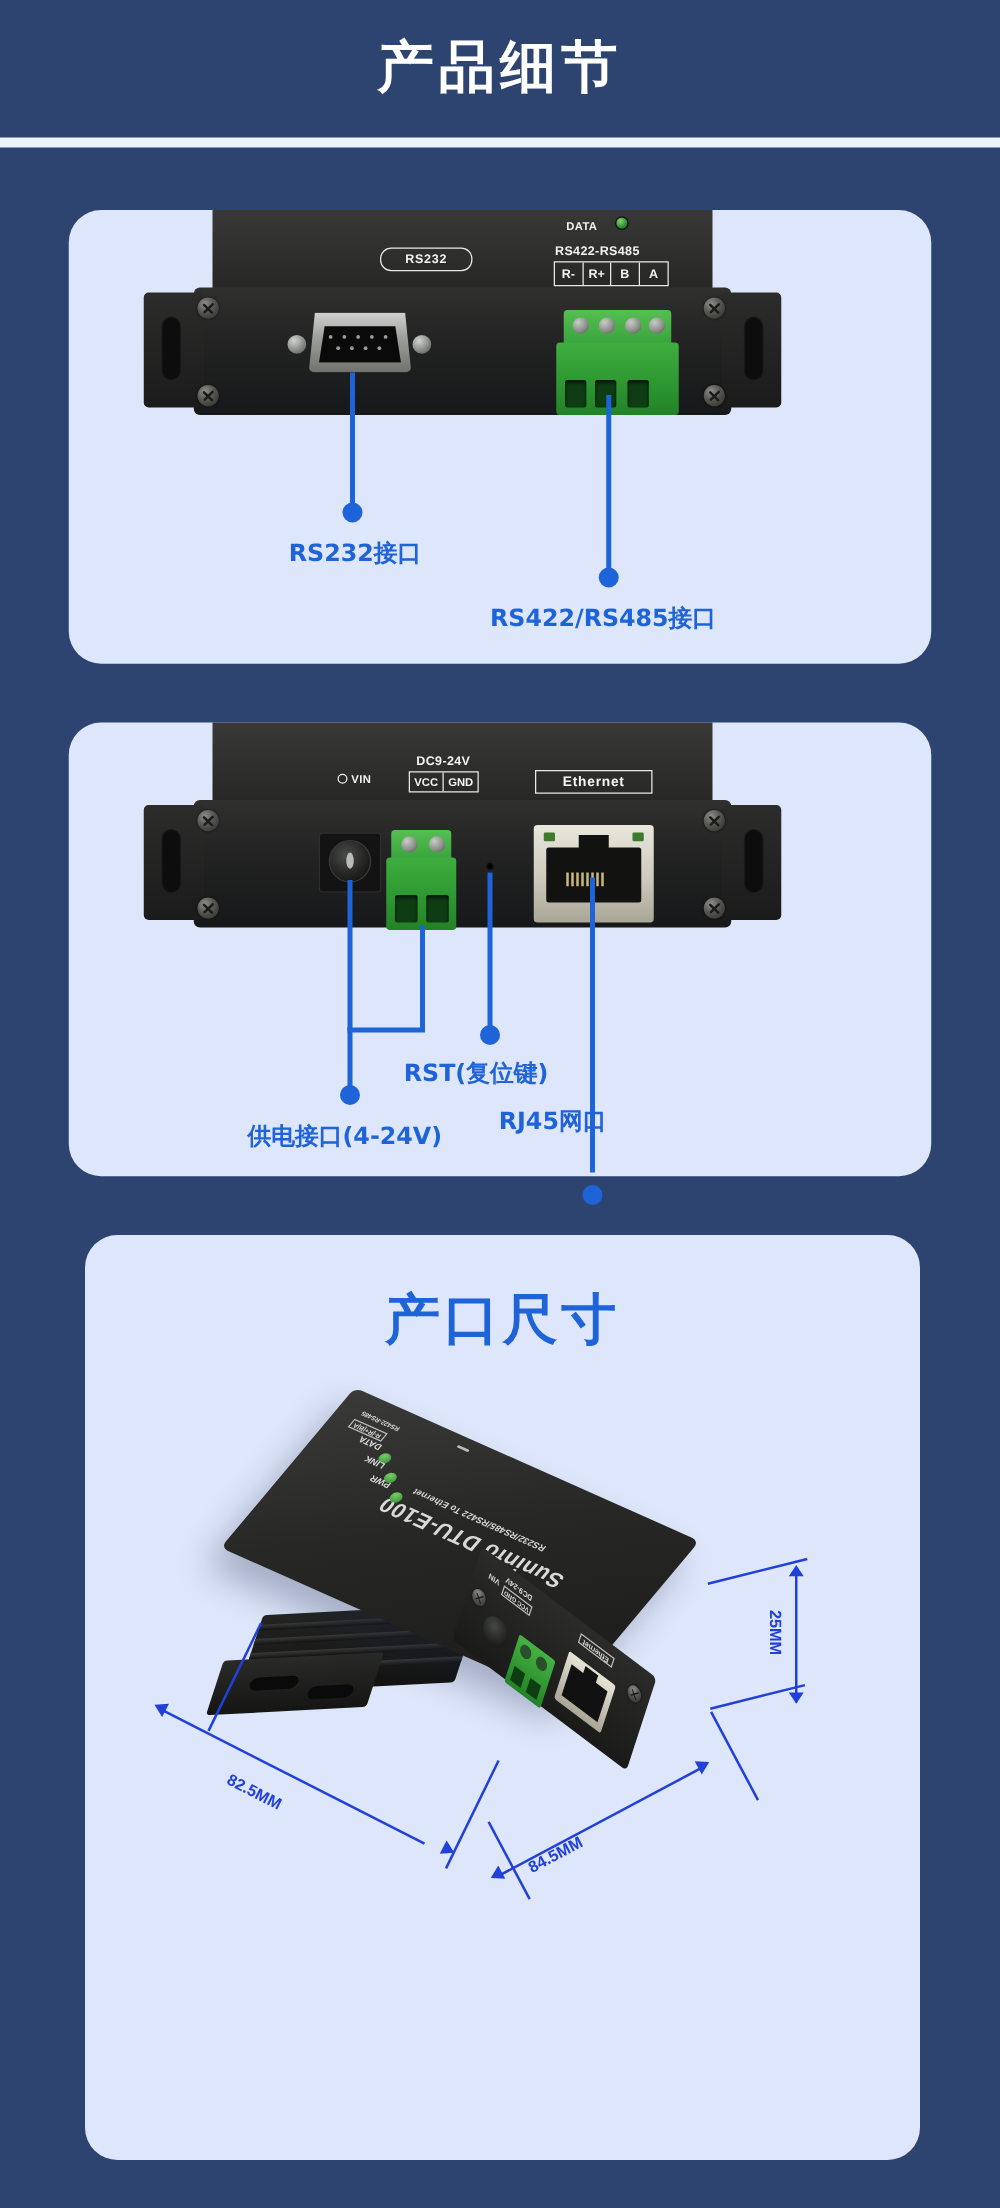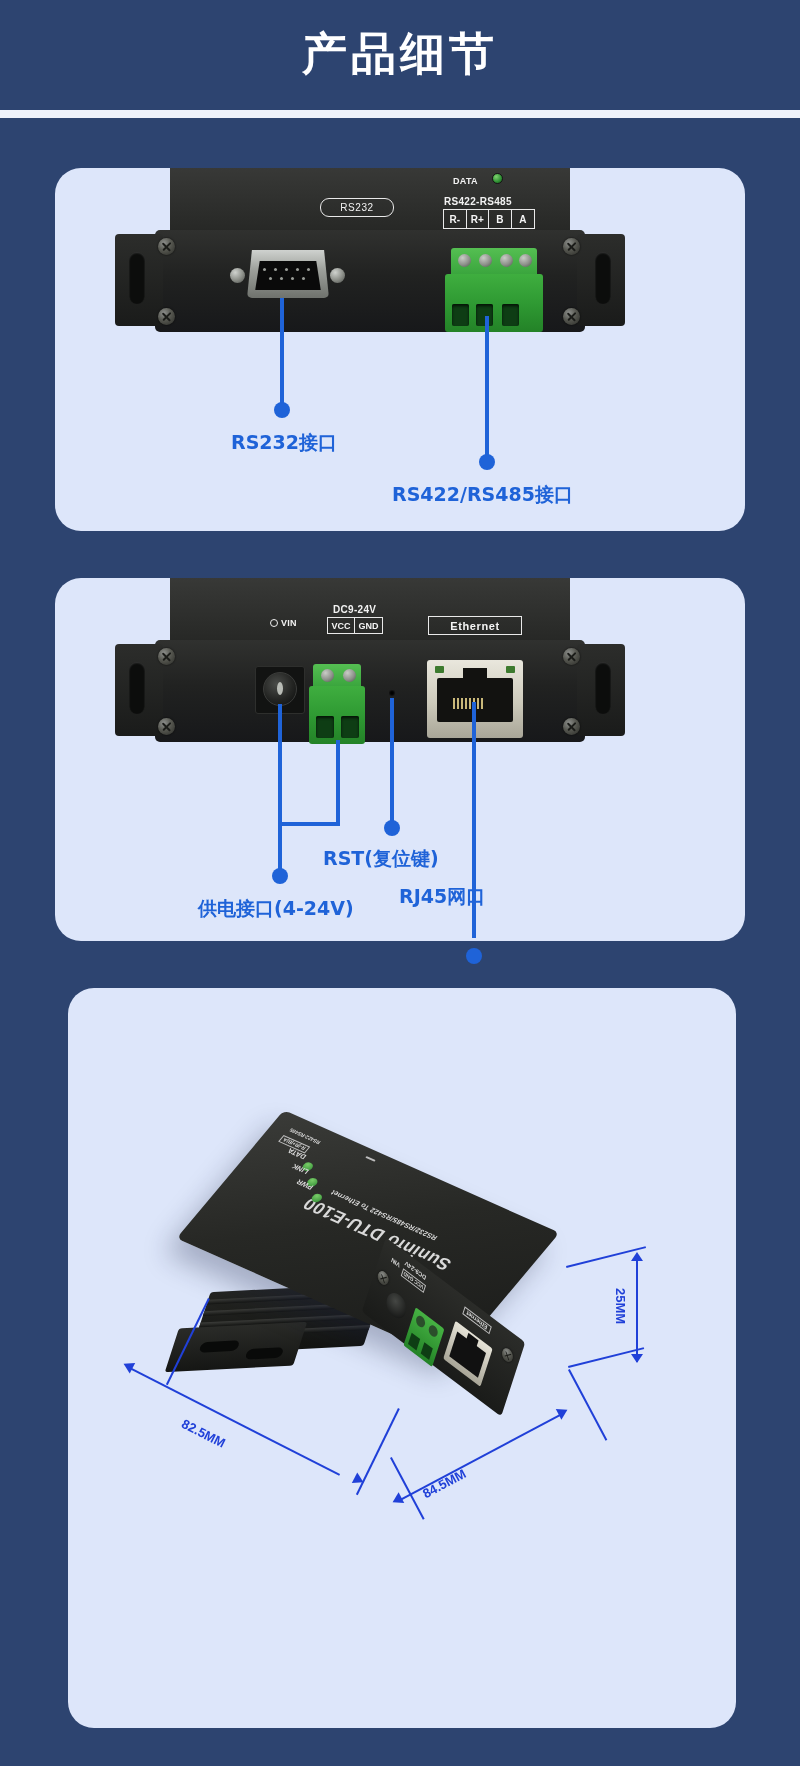--- a/index.html
+++ b/index.html
@@ -103,27 +103,26 @@
     letter-spacing: .3px;
     font-family: "Liberation Sans", sans-serif;
     white-space: nowrap;
   }
   .silk-box {
     position: absolute;
     border: 1.4px solid #e9e9e9;
     border-radius: 9px;
     color: #f2f2f2;
     font-size: 10px;
-    font-weight: normal;
+    font-weight: bold;
     display: flex;
     align-items: center;
     justify-content: center;
     letter-spacing: .6px;
     white-space: nowrap;
-    margin-left: 16px;
   }
   .silk-rect {
     position: absolute;
     border: 1.3px solid #e9e9e9;
     color: #f4f4f4;
     font-size: 10px;
     font-weight: bold;
     display: flex;
     align-items: center;
     justify-content: center;
@@ -495,20 +494,21 @@
       <div class="lead-dot" style="left:329px; top:242px;"></div>
       <div class="callout-label" style="left:268px; top:268px;">RST(复位键)</div>
 
       <div class="lead-v" style="left:417px; top:124px; height:236px;"></div>
     </div>
   </div>
 
   <div class="lead-dot" style="position:absolute; left:466px; top:948px;"></div>
 
   <div class="panel panel-3">
+    <div class="p3-title">产口尺寸</div>
 
     <div class="stage">
 
       <div class="iso-wrap">
 
         <div class="iso-side">
           <div class="iso-fin" style="top:8px;"></div>
           <div class="iso-fin" style="top:20px;"></div>
           <div class="iso-fin" style="top:32px;"></div>
           <div class="iso-fin" style="top:44px;"></div>

